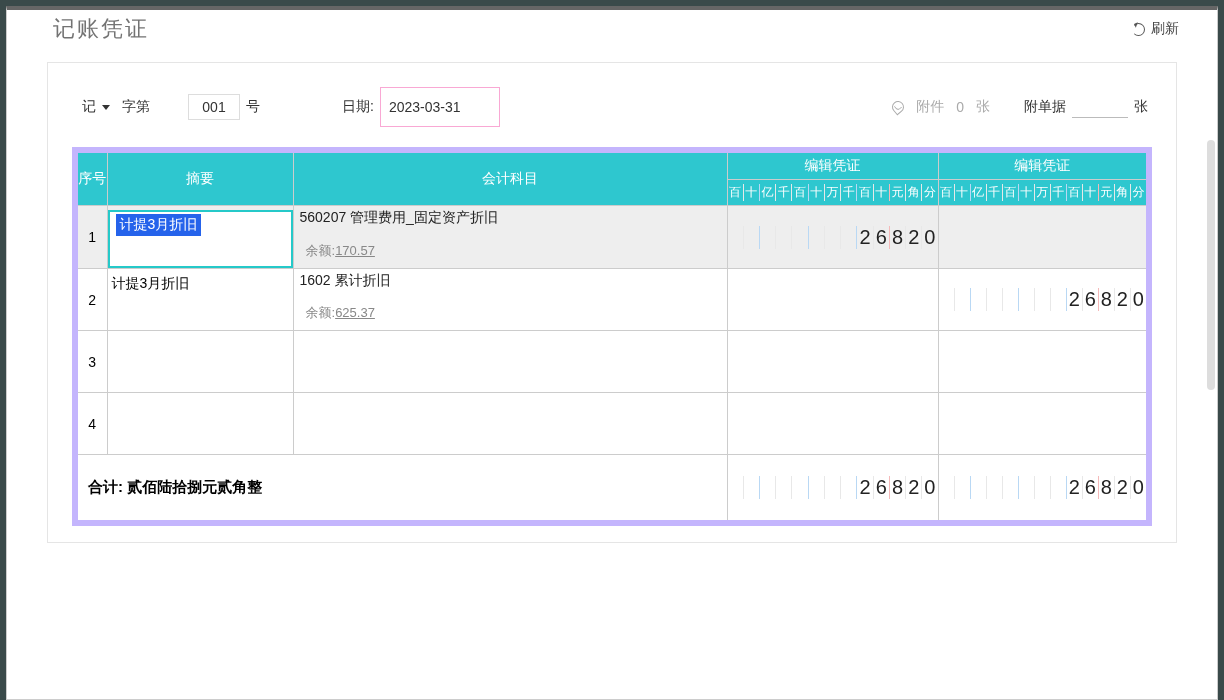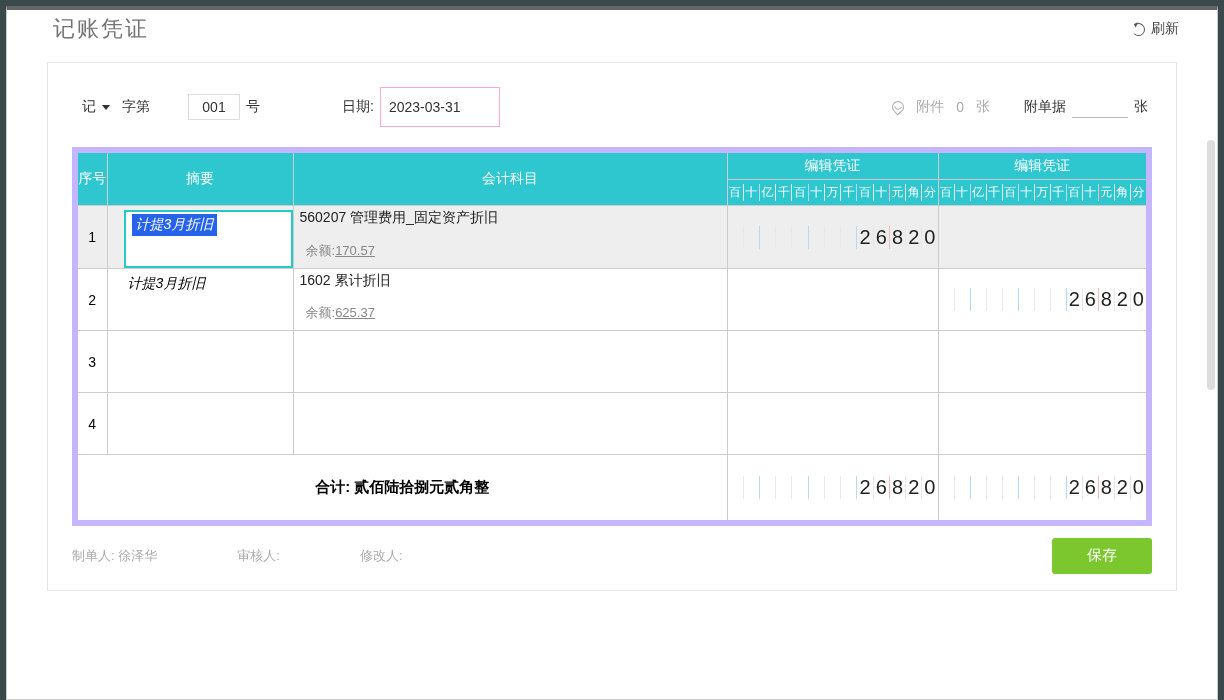--- a/index.html
+++ b/index.html
@@ -35,21 +35,21 @@
   .attach-icon { display:inline-block; width:12px; height:12px; border:1.3px solid #aaa; border-radius:6px 6px 6px 0; transform: rotate(-40deg); position:relative; }
   .attach-icon::after{ content:""; position:absolute; left:2px; top:2px; width:5px; height:5px; border:1.3px solid #aaa; border-top:none; border-right:none; border-radius:0 0 0 4px;}
   .receipt-input { width: 56px; height: 22px; border: none; border-bottom: 1px solid #bbb; text-align: center; }
 
   
   .vtable { border: 6px solid #c4b5fd; border-collapse: collapse; width: 100%; table-layout: fixed; }
   .vtable th, .vtable td { border: 1px solid #ccc; }
   .hdr { background: #2ec7cf; color: #fff; font-size: 14px; font-weight: 500; text-align: center; }
   .hdr-row2 th { background: #2ec7cf; color: #fff; font-size: 12px; font-weight: 400; padding: 4px 0; }
   .row-idx { width: 32px; text-align: center; font-size: 14px; }
-  .summary-cell { padding: 4px 0 0 16px; height: 62px; vertical-align: top; font-style: italic; }
+  .summary-cell { padding: 4px 0 0 0; height: 62px; vertical-align: top; }
   .summary-text { display:block; padding: 2px 4px; font-size: 14px; }
   .summary-text.selected { background: #2563eb; color: #fff; display: inline; margin-left: 4px; }
   .summary-input-wrap { border: 2px solid #25c9c9; height: 58px; display: flex; align-items: flex-start; padding: 2px 2px; background: #fff; }
   .account-cell { padding: 3px 6px 4px 6px; height: 62px; vertical-align: top; }
   .account-main { font-size: 14px; color: #222; }
   .account-balance { font-size: 13px; color: #888; position: absolute; bottom: 4px; left: 6px; }
   .account-cell-inner { position: relative; height: 100%; }
   .balance-underline { text-decoration: underline; }
 
   
@@ -57,21 +57,21 @@
   .amt-total-row { height: 68px; }
   .amt-container { display: flex; height: 100%; width: 100%; }
   .amt-slot { flex: 1 1 0; display: flex; align-items: center; justify-content: center; border-right: 1px solid #e8e8e8; font-size: 20px; color: #222; }
   .amt-slot.thousand-sep { border-right: 1px solid #b9d8f4; }
   .amt-slot.yuan-sep { border-right: 1px solid #f5b9b9; }
   .amt-slot.jiao-sep { border-right: 1px solid #e8e8e8; }
   .amt-slot:last-child { border-right: none; }
   .active-row { background: #eeeeee; }
 
   .total-row td { font-size: 15px; }
-  .total-label { padding: 0 10px; font-weight: 600; font-size: 15px; text-align: center; }
+  .total-label { padding: 0 10px; font-weight: 600; font-size: 15px; }
   .total-label .lead { font-weight: 600; }
   .total-amount { font-weight: 400; }
 
   .footer-row { display: flex; align-items: center; padding-top: 12px; font-size: 13px; color: #aaa; }
   .footer-row .item { margin-right: 80px; }
   .footer-row .item .val { color: #aaa; }
   .save-btn { margin-left: auto; background: #7cc62e; color: #fff; border: none; border-radius: 3px; width: 100px; height: 36px; font-size: 15px; cursor: pointer; }
 
   .scrollbar-fake {
     position: absolute; right: 2px; top: 130px; width: 8px; height: 250px; background: #ddd; border-radius: 4px;
@@ -391,31 +391,16 @@
                 <div class="amt-slot yuan-sep">6</div>
                 <div class="amt-slot ">8</div>
                 <div class="amt-slot jiao-sep">2</div>
                 <div class="amt-slot ">0</div>
               </div>
             </td>
         </tr>
       </tfoot>
     </table>
 
-    <div class="footer-row">
-      <span class="item">
-        <span>制单人:</span>
-        <span class="val">徐泽华</span>
-      </span>
-      <span class="item">
-        <span>审核人:</span>
-        <span class="val"></span>
-      </span>
-      <span class="item">
-        <span>修改人:</span>
-        <span class="val"></span>
-      </span>
-      <button class="save-btn">保存</button>
-    </div>
   </div>
 
   <div class="scrollbar-fake"></div>
 </div>
 
 </body></html>

